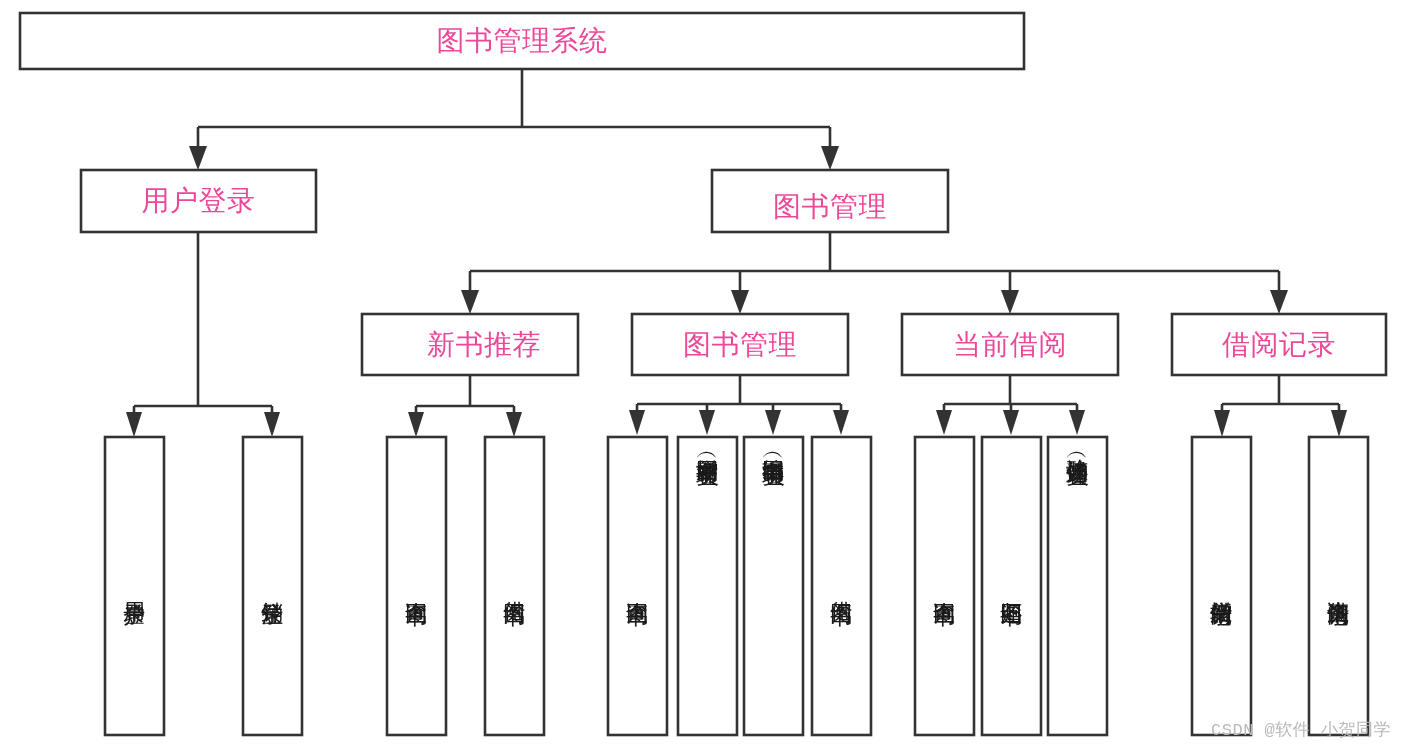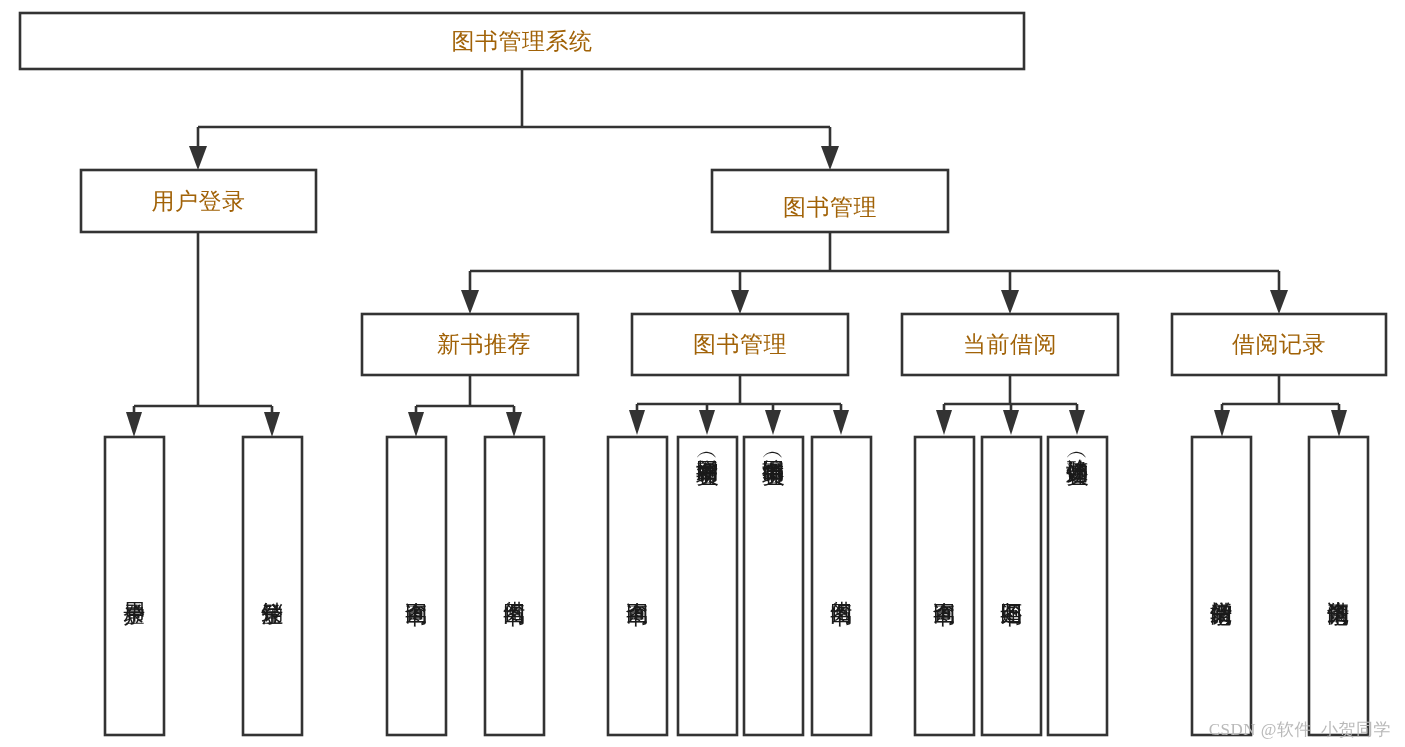--- a/index.html
+++ b/index.html
@@ -61,30 +61,30 @@
   }
   .horiz-text-wrap {
     position: absolute;
     display: flex;
     align-items: center;
     justify-content: center;
     pointer-events: none;
   }
   .horiz-text {
     font-family: "Liberation Sans", sans-serif;
-    font-size: 23px;
-    color: #a16207;
+    font-size: 28px;
+    color: #ec4899;
     white-space: nowrap;
     letter-spacing: 0.5px;
   }
   .watermark {
     position: absolute;
     right: 14px;
     bottom: 6px;
-    font-family: Liberation Serif, serif;
+    font-family: Liberation Mono, monospace;
     font-size: 17px;
     color: #b9b9b9;
     letter-spacing: 0.5px;
     white-space: nowrap;
   }
 </style>
 </head>
 <body>
 
 <div id="diagram-root">

